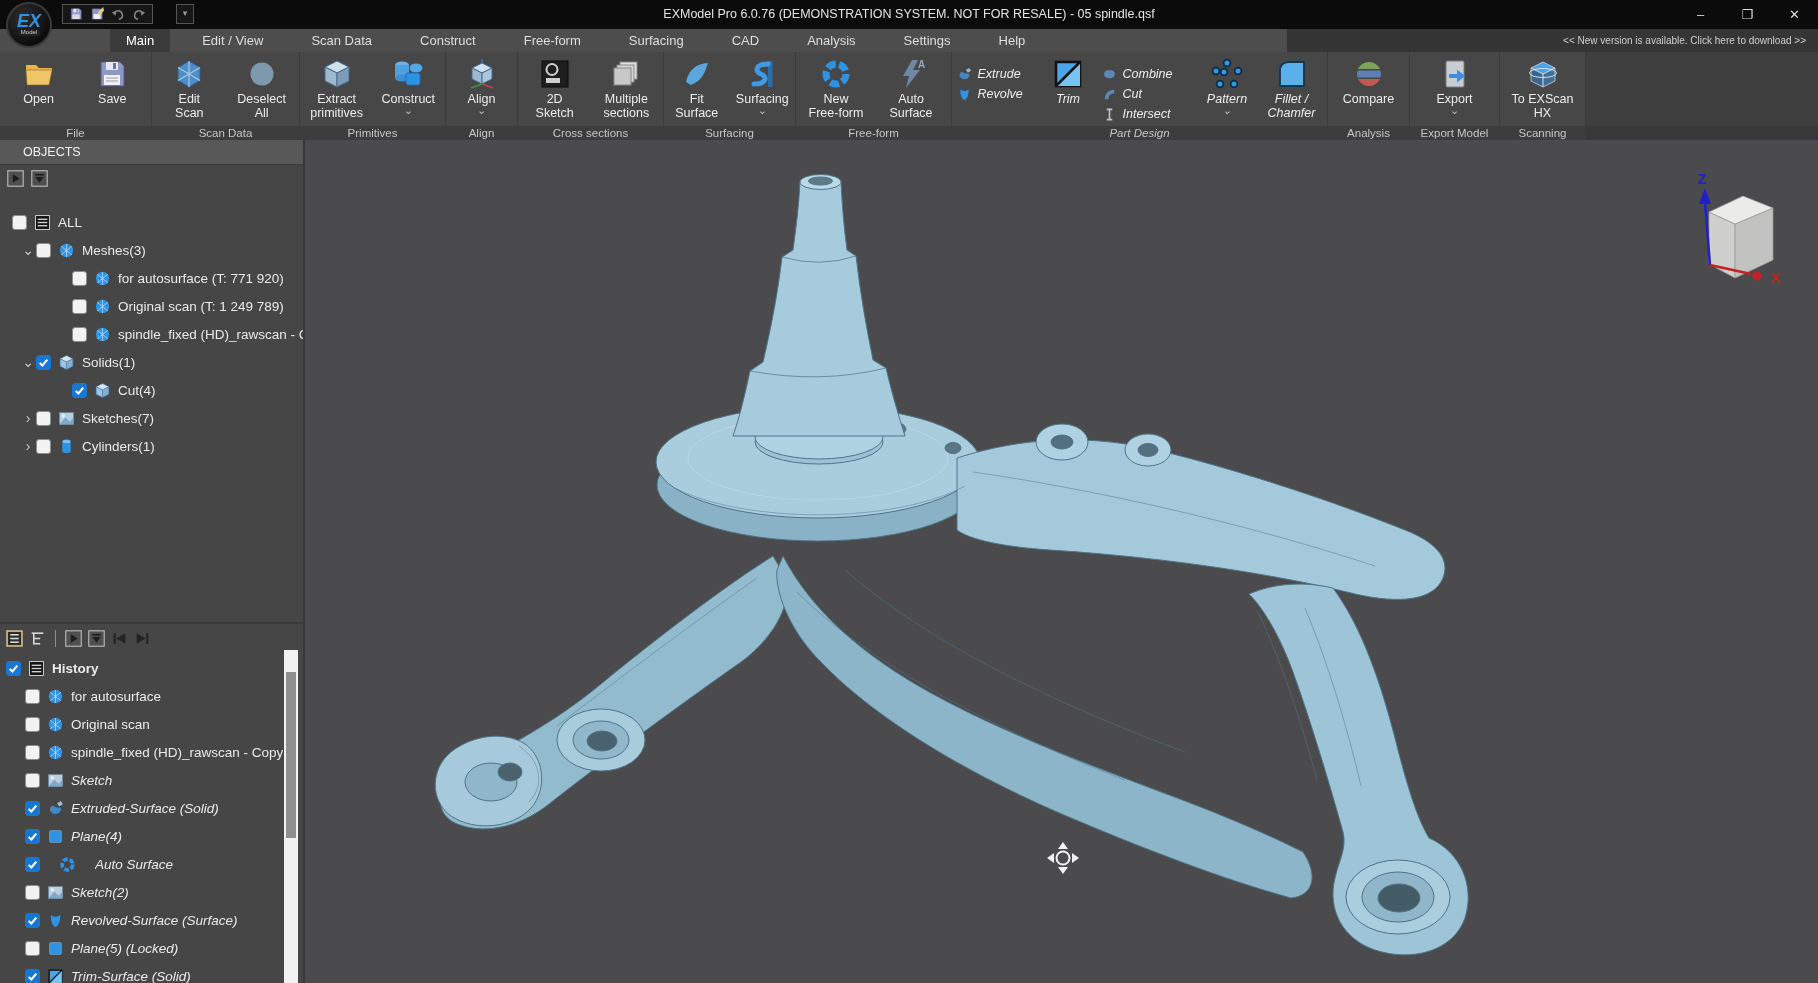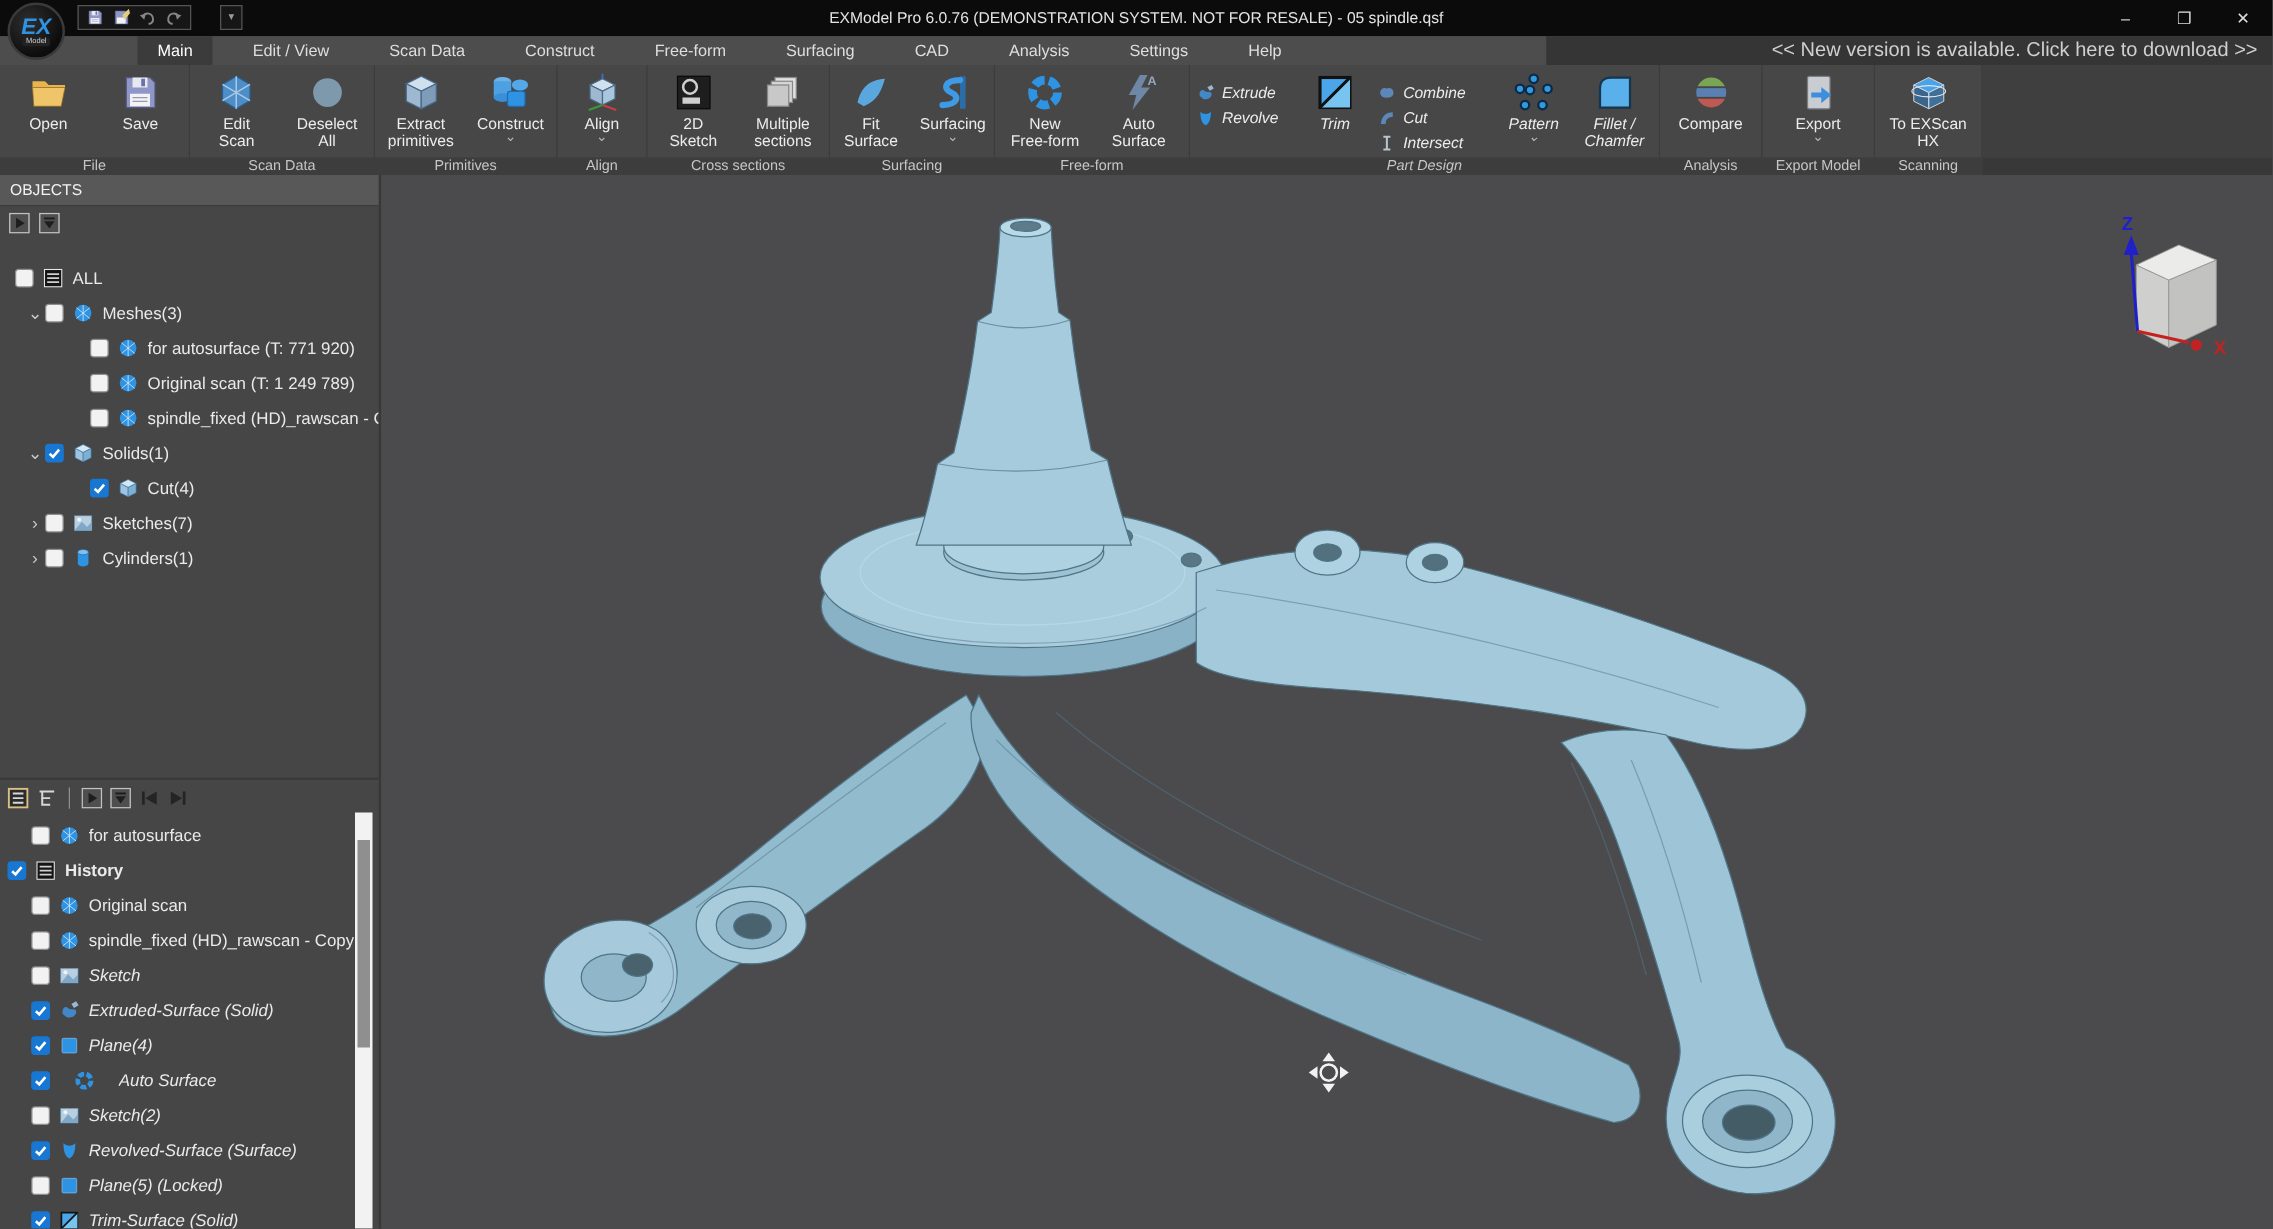--- a/index.html
+++ b/index.html
@@ -21,22 +21,22 @@
   #qat .icn{width:14px;height:14px;}
   #qatdrop{position:absolute;left:176px;top:4px;width:16px;height:18px;border:1px solid #555;
         background:#161616;color:#9a9a9a;font-size:9px;text-align:center;line-height:17px;}
   #winctl{position:absolute;right:0;top:0;display:flex;z-index:40;}
   .wbtn{width:47px;height:29px;line-height:29px;text-align:center;font-size:13px;color:#dcdcdc;cursor:default;}
   
   #menubar{position:absolute;left:0;top:29px;width:100%;height:23px;background:#4d4d4d;
            display:flex;align-items:stretch;padding-left:94px;box-sizing:border-box;}
   .tab{line-height:23px;padding:0 16px;font-size:13px;color:#dedede;white-space:nowrap;cursor:default;margin-left:16px;}
   .tab.active{background:#3b3b3b;color:#ffffff;}
-  #notif{position:absolute;right:0;top:29px;width:581px;height:23px;line-height:23px;background:#353535;
-         color:#cfcfcf;font-size:16px;text-align:right;padding-right:12px;box-sizing:border-box;
+  #notif{position:absolute;right:0;top:29px;width:531px;height:23px;line-height:23px;background:#353535;
+         color:#cfcfcf;font-size:10px;text-align:right;padding-right:12px;box-sizing:border-box;
          white-space:nowrap;cursor:pointer;}
   
   #ribbon{position:absolute;left:0;top:52px;width:100%;height:88px;background:#474747;display:flex;}
   .rgroup{display:flex;flex-direction:column;border-right:1px solid #3c3c3c;flex:0 0 auto;box-sizing:border-box;}
   .rgc{flex:1;display:flex;align-items:flex-start;justify-content:space-evenly;padding-top:4px;}
   .rgl{height:14px;line-height:14px;background:#3d3d3d;color:#c6c6c6;font-size:11.5px;text-align:center;
        white-space:nowrap;overflow:hidden;}
   .rbtn{width:70px;display:flex;flex-direction:column;align-items:center;padding-top:2px;cursor:default;}
   .rbtn .icn{width:32px;height:32px;}
   .rlbl{margin-top:2px;font-size:12.5px;color:#ececec;text-align:center;line-height:14px;white-space:nowrap;}
@@ -46,21 +46,21 @@
   .rsbtn .icn{width:15px;height:15px;flex:0 0 15px;}
   .rsl{font-size:12.5px;color:#ececec;white-space:nowrap;}
   .rfill{flex:1 1 auto;border-right:none;}
   .rfill .rgc{background:#3f3f3f;}
   .rfill .rgl{background:#383838;}
   .icn svg{width:100%;height:100%;display:block;}
   
   #leftpanel{position:absolute;left:0;top:140px;width:303px;bottom:0;background:#464646;
              border-right:2px solid #383838;box-sizing:content-box;overflow:hidden;}
   #objhead{height:24px;line-height:24px;background:#585858;border-bottom:1px solid #3a3a3a;
-           color:#f2f2f2;font-size:12.5px;padding-left:8px;}
+           color:#f2f2f2;font-size:12.5px;padding-left:23px;}
   #objtoolbar{height:26px;display:flex;align-items:center;gap:7px;padding:0 7px;}
   .tbicn{width:17px;height:17px;cursor:pointer;}
   #objtree{position:absolute;left:0;top:68px;width:100%;}
   .trow{height:28px;display:flex;align-items:center;font-size:13.5px;color:#eaeaea;
         white-space:nowrap;overflow:hidden;cursor:default;box-sizing:border-box;}
   .chev{flex:0 0 16px;width:16px;text-align:center;color:#c8c8c8;font-size:14px;line-height:14px;}
   .cb{flex:0 0 15px;width:15px;height:15px;border-radius:3px;background:#f2f2f2;
       border:1px solid #8d8d8d;margin-right:7px;box-sizing:border-box;cursor:pointer;}
   .cb.on{background:#1877d2;border-color:#1877d2;}
   .cb svg{width:100%;height:100%;display:block;}
@@ -683,49 +683,49 @@
           </svg>
         </span>
         <span class="icn tbicn">
           <svg viewBox="0 0 32 32">
             <rect x="23" y="6" width="4" height="20" fill="#242424"></rect>
             <polygon points="5,6 5,26 22,16" fill="#242424"></polygon>
           </svg>
         </span>
       </div>
     <div id="histtree">
-        <div class="trow" style="padding-left: 25px;">
-          <span class="cb"></span>
-          <span class="icn">
-            <svg viewBox="0 0 32 32">
-              <circle cx="16" cy="16" r="12.5" fill="#2f93e4"></circle>
-              <g stroke="#cfe6f8" stroke-width="1.3" fill="none">
-                <path d="M16 4 V28 M6 8 L26 24 M26 8 L6 24"></path>
-              </g>
-            </svg>
-          </span>
-          <span class="tlbl">for autosurface</span>
-        </div>
         <div class="trow" style="padding-left: 6px;">
           <span class="cb on">
             <svg viewBox="0 0 12 12">
               <path d="M2.5 6.5 L5 8.8 L9.5 3.4" stroke="#ffffff" stroke-width="1.9" fill="none"></path>
             </svg>
           </span>
           <span class="icn">
             <svg viewBox="0 0 32 32">
               <rect x="3" y="3" width="26" height="26" fill="#141414" stroke="#e8e8e8" stroke-width="1.6"></rect>
               <g stroke="#cfcfcf" stroke-width="2.6">
                 <line x1="7" y1="10" x2="25" y2="10"></line>
                 <line x1="7" y1="16" x2="25" y2="16"></line>
                 <line x1="7" y1="22" x2="25" y2="22"></line>
               </g>
             </svg>
           </span>
           <span class="tlbl bd">History</span>
+        </div>
+        <div class="trow" style="padding-left: 25px;">
+          <span class="cb"></span>
+          <span class="icn">
+            <svg viewBox="0 0 32 32">
+              <circle cx="16" cy="16" r="12.5" fill="#2f93e4"></circle>
+              <g stroke="#cfe6f8" stroke-width="1.3" fill="none">
+                <path d="M16 4 V28 M6 8 L26 24 M26 8 L6 24"></path>
+              </g>
+            </svg>
+          </span>
+          <span class="tlbl">for autosurface</span>
         </div>
         <div class="trow" style="padding-left: 25px;">
           <span class="cb"></span>
           <span class="icn">
             <svg viewBox="0 0 32 32">
               <circle cx="16" cy="16" r="12.5" fill="#2f93e4"></circle>
               <g stroke="#cfe6f8" stroke-width="1.3" fill="none">
                 <path d="M16 4 V28 M6 8 L26 24 M26 8 L6 24"></path>
               </g>
             </svg>

